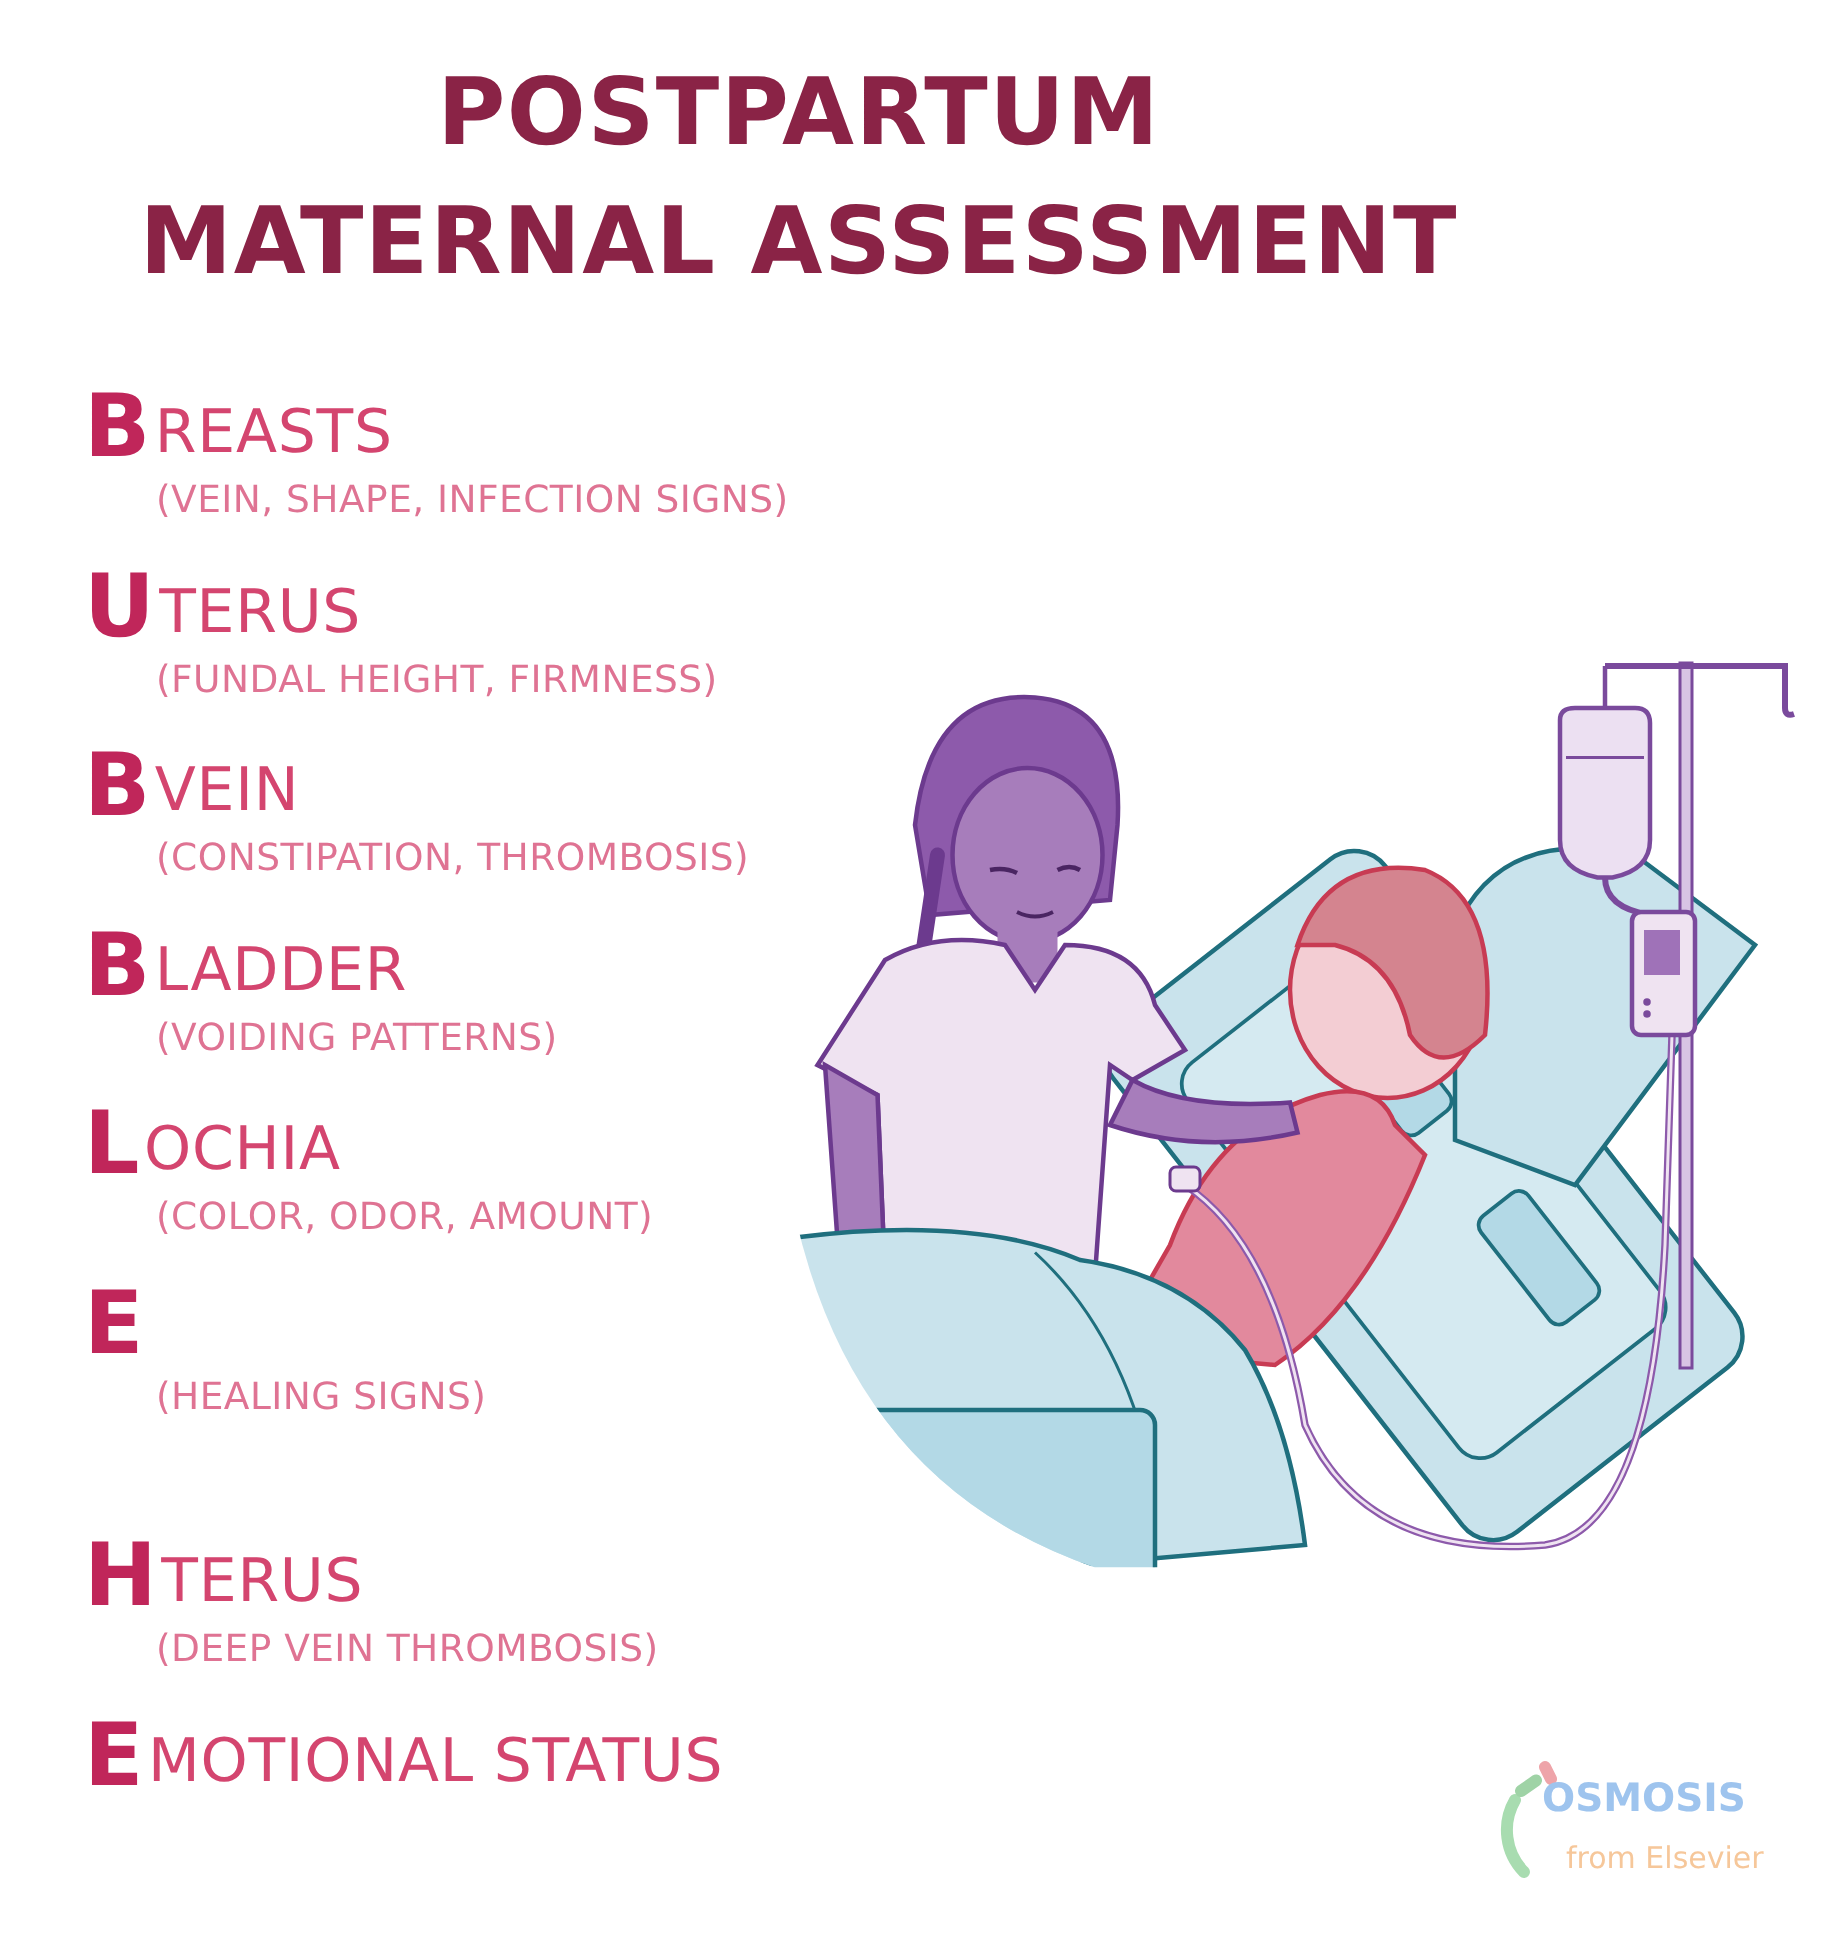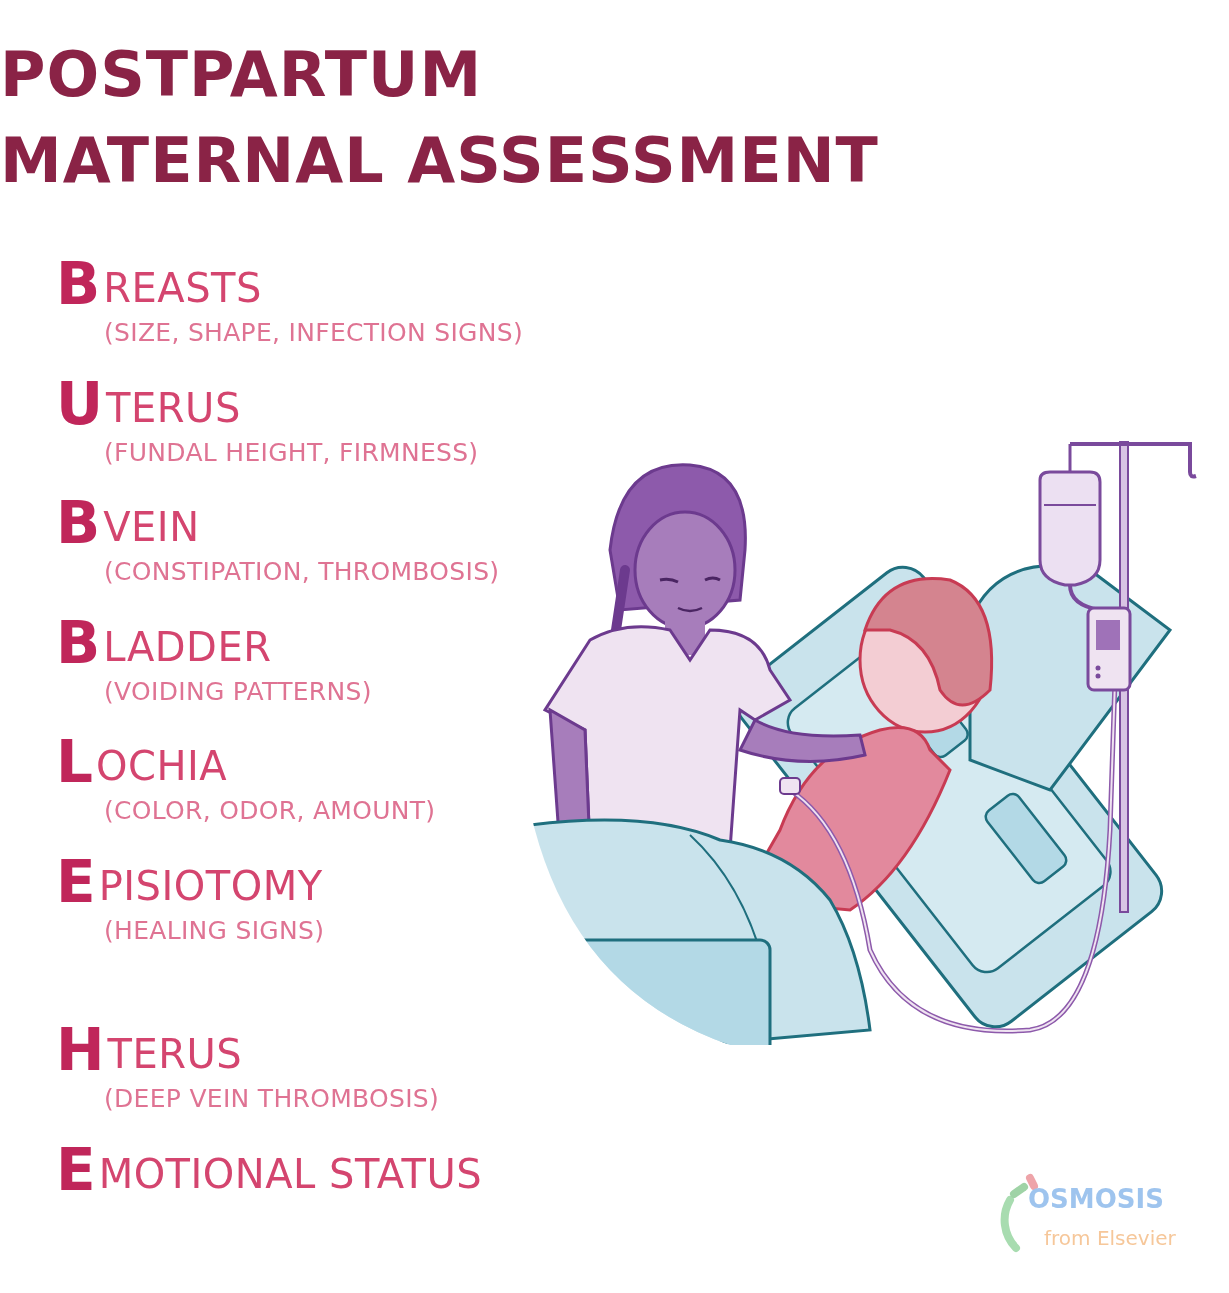--- a/index.html
+++ b/index.html
@@ -1,20 +1,20 @@
 <!DOCTYPE html>
 <html><head>
 <meta charset="utf-8">
 <style>
   html, body { margin: 0; padding: 0; background: #ffffff; }
   body { width: 1229px; height: 1293px; position: relative; overflow: hidden;
          font-family: "DejaVu Sans", sans-serif; }
-  .title { position: absolute; left: 0; width: 977px; 
+  .title { position: absolute; left: 0; width: 977px; text-align: center;
            color: #8a2346; font-weight: bold; font-family: "DejaVu Sans", sans-serif;
-           letter-spacing: 1px; }
+           letter-spacing: 1px; padding-left: 44px; }
   .title.l1 { top: 38px; font-size: 62px; }
   .title.l2 { top: 124px; font-size: 62px; }
   .item { position: absolute; left: 56px; }
   .item .head { display: flex; align-items: flex-end; line-height: 1; }
   .item .big { font-size: 58px; font-weight: bold; color: #c0265a;
                font-family: "DejaVu Sans", sans-serif; line-height: 0.9; }
   .item .rest { font-size: 40px; color: #d4456f; font-family: "DejaVu Sans", sans-serif;
                 margin-left: 3px; padding-bottom: 2px; letter-spacing: 0.5px; }
   .item .sub { margin-left: 48px; margin-top: 8px; font-size: 25px; color: #df7393;
                font-family: "DejaVu Sans", sans-serif; letter-spacing: 0.3px; white-space: nowrap; }
@@ -29,21 +29,21 @@
 <body>
 
 <div class="title l1">POSTPARTUM</div>
 <div class="title l2">MATERNAL ASSESSMENT</div>
 
 <div class="item" style="top:258px">
   <div class="head">
     <span class="big">B</span>
     <span class="rest">REASTS</span>
   </div>
-  <div class="sub">(SIZE, SHAPE, INFECTION SIGNS)</div>
+  <div class="sub">(VEIN, SHAPE, INFECTION SIGNS)</div>
 </div>
 
 <div class="item" style="top:378px">
   <div class="head">
     <span class="big">U</span>
     <span class="rest">TERUS</span>
   </div>
   <div class="sub">(FUNDAL HEIGHT, FIRMNESS)</div>
 </div>
 
@@ -67,21 +67,20 @@
   <div class="head">
     <span class="big">L</span>
     <span class="rest">OCHIA</span>
   </div>
   <div class="sub">(COLOR, ODOR, AMOUNT)</div>
 </div>
 
 <div class="item" style="top:856px">
   <div class="head">
     <span class="big">E</span>
-    <span class="rest">PISIOTOMY</span>
   </div>
   <div class="sub">(HEALING SIGNS)</div>
 </div>
 
 <div class="item" style="top:1024px">
   <div class="head">
     <span class="big">H</span>
     <span class="rest">TERUS</span>
   </div>
   <div class="sub">(DEEP VEIN THROMBOSIS)</div>

